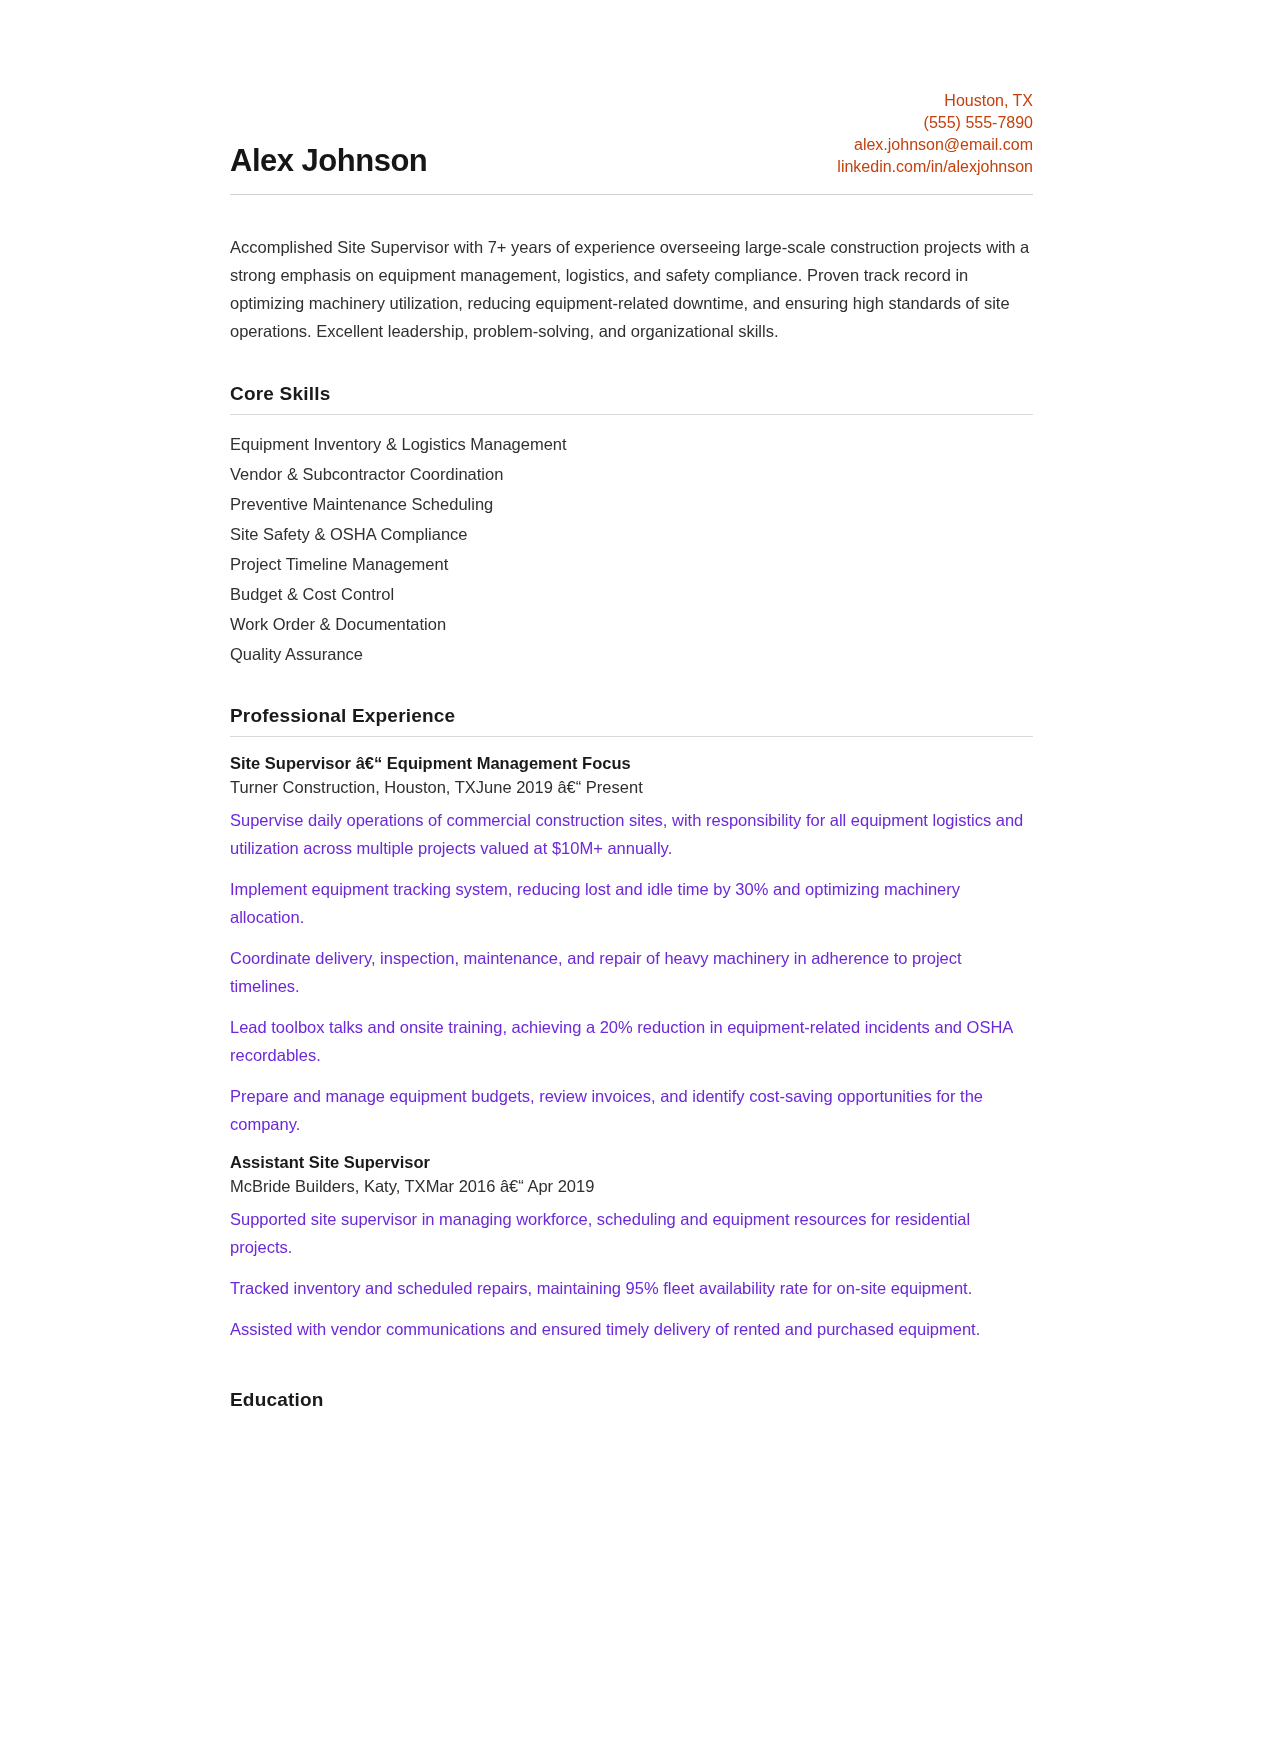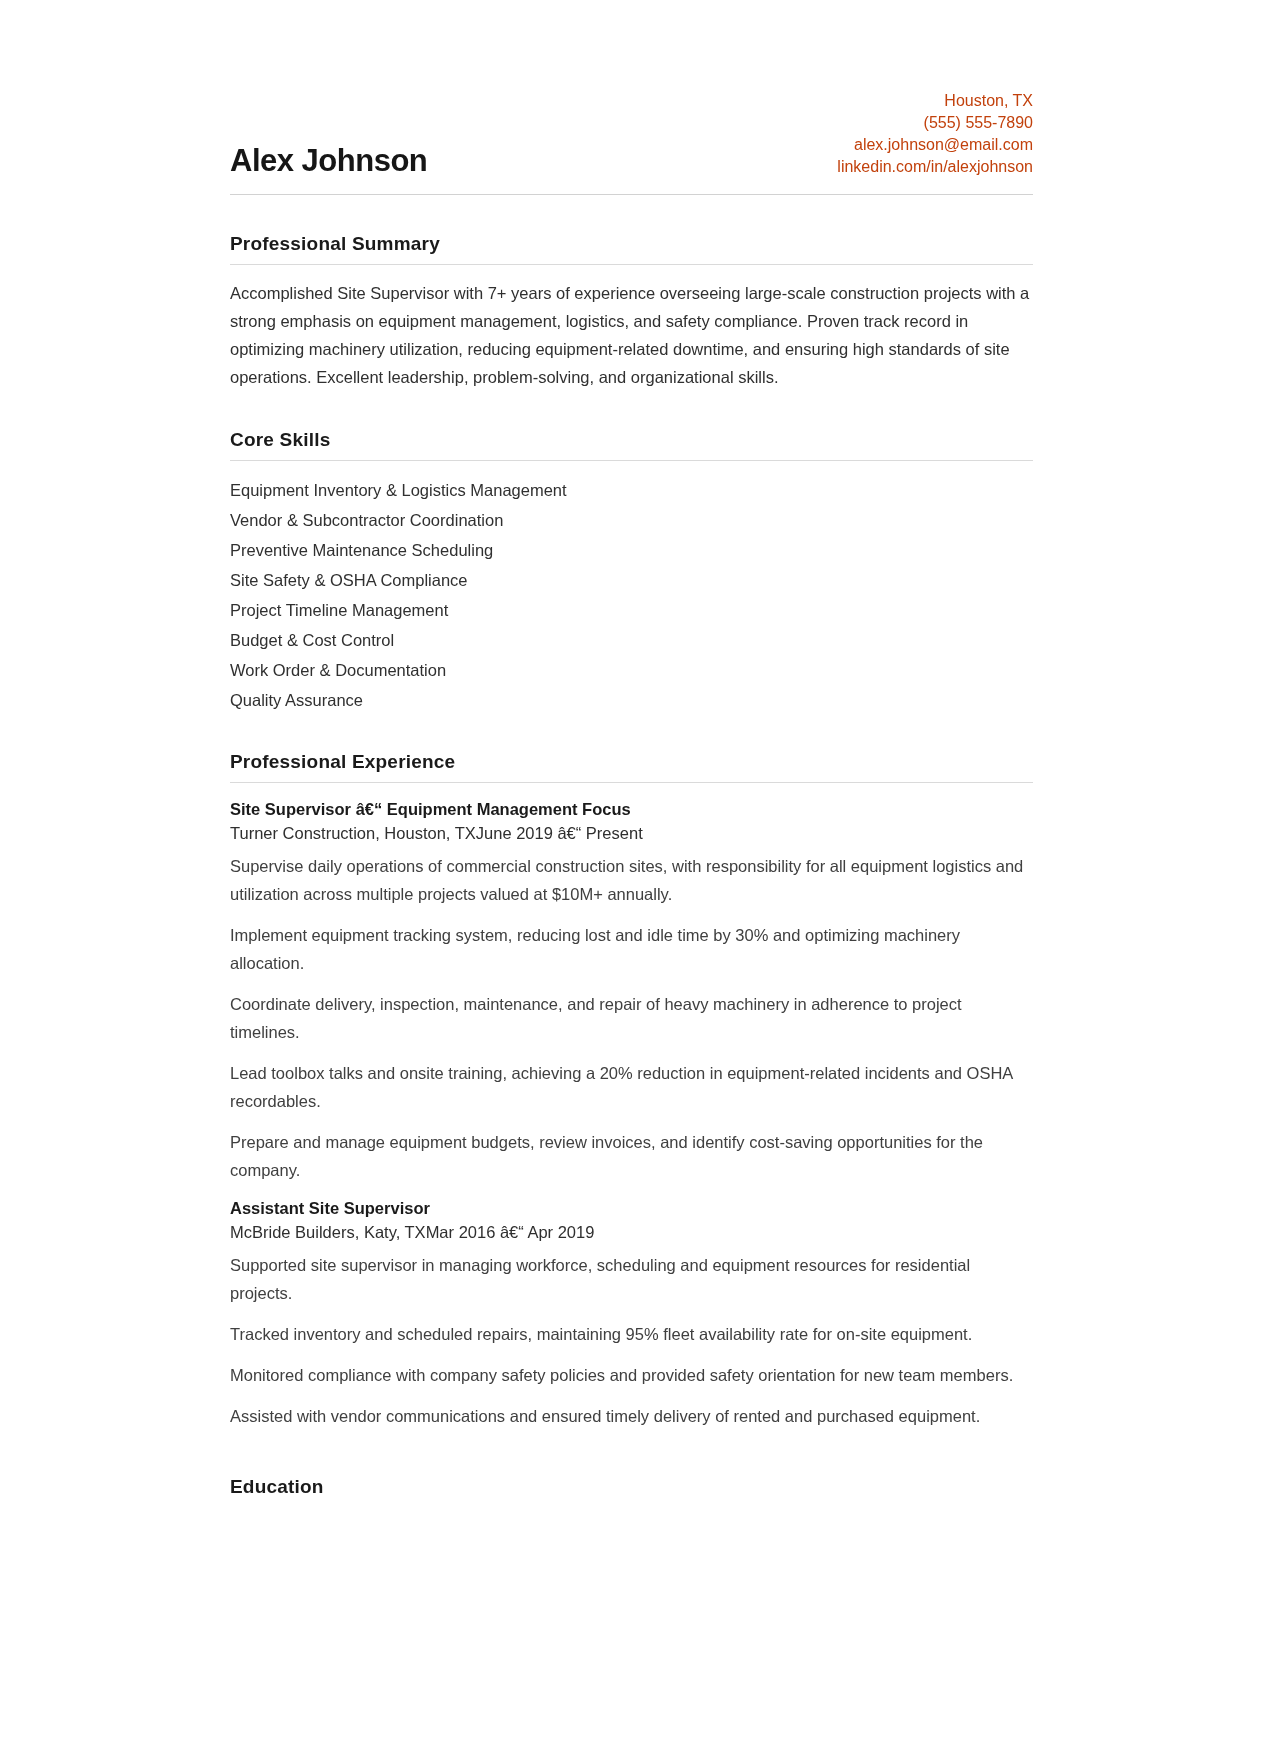--- a/index.html
+++ b/index.html
@@ -81,21 +81,21 @@
   .job-meta {
     display: flex;
     justify-content: flex-start;
     font-size: 16.5px;
     line-height: 24px;
     color: #2f2f2f;
   }
   .job p {
     font-size: 16.5px;
     line-height: 28px;
-    color: #404040;
+    color: #6d28d9;
     margin-top: 13px;
   }
   .job p.first { margin-top: 7px; }
   .section-experience { margin-top: 36px; }
   .section-education { margin-top: 46px; }
 </style>
 </head>
 <body>
 
 <div class="page">
@@ -104,21 +104,20 @@
     <div class="name">Alex Johnson</div>
     <div class="contact">
       <div>Houston, TX</div>
       <div>(555) 555-7890</div>
       <div>alex.johnson@email.com</div>
       <div>linkedin.com/in/alexjohnson</div>
     </div>
   </div>
 
   <div class="section">
-    <div class="section-title">Professional Summary</div>
     <div class="body-text">Accomplished Site Supervisor with 7+ years of experience overseeing large-scale construction projects with a strong emphasis on equipment management, logistics, and safety compliance. Proven track record in optimizing machinery utilization, reducing equipment-related downtime, and ensuring high standards of site operations. Excellent leadership, problem-solving, and organizational skills.</div>
   </div>
 
   <div class="section">
     <div class="section-title">Core Skills</div>
     <ul class="skills-list">
       <li>Equipment Inventory &amp; Logistics Management</li>
       <li>Vendor &amp; Subcontractor Coordination</li>
       <li>Preventive Maintenance Scheduling</li>
       <li>Site Safety &amp; OSHA Compliance</li>
@@ -146,21 +145,20 @@
     </div>
 
     <div class="job">
       <div class="job-title">Assistant Site Supervisor</div>
       <div class="job-meta">
         <span>McBride Builders, Katy, TX</span>
         <span>Mar 2016 â€“ Apr 2019</span>
       </div>
       <p class="first">Supported site supervisor in managing workforce, scheduling and equipment resources for residential projects.</p>
       <p>Tracked inventory and scheduled repairs, maintaining 95% fleet availability rate for on-site equipment.</p>
-      <p>Monitored compliance with company safety policies and provided safety orientation for new team members.</p>
       <p>Assisted with vendor communications and ensured timely delivery of rented and purchased equipment.</p>
     </div>
   </div>
 
   <div class="section section-education">
     <div class="section-title no-rule">Education</div>
   </div>
 
 </div>
 

